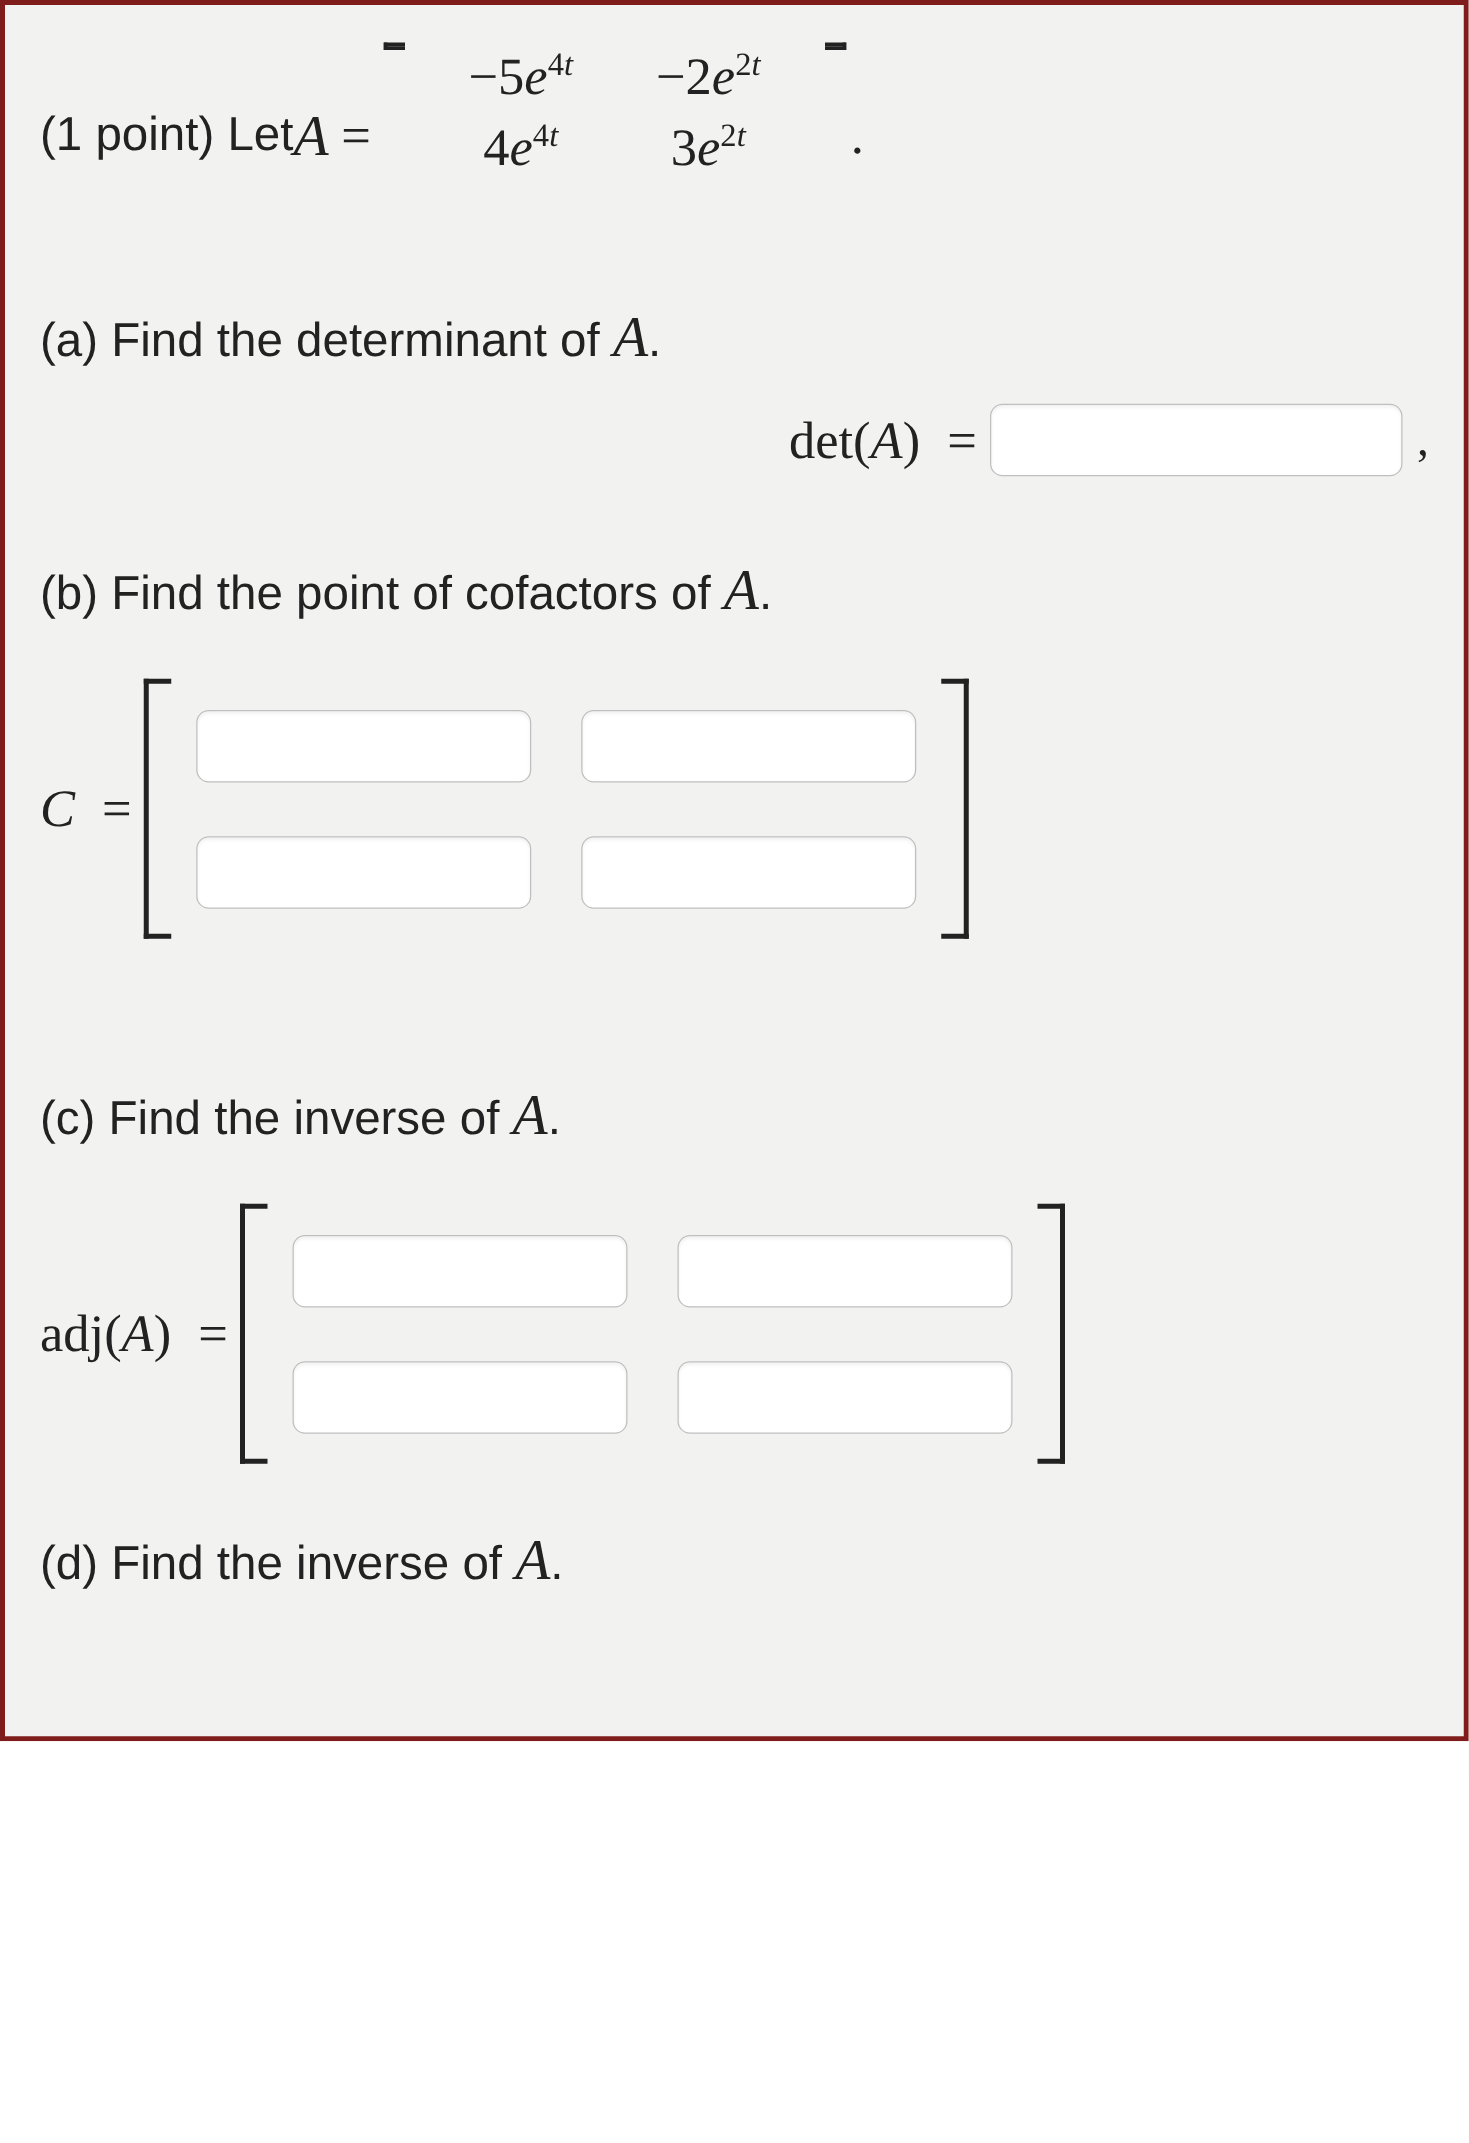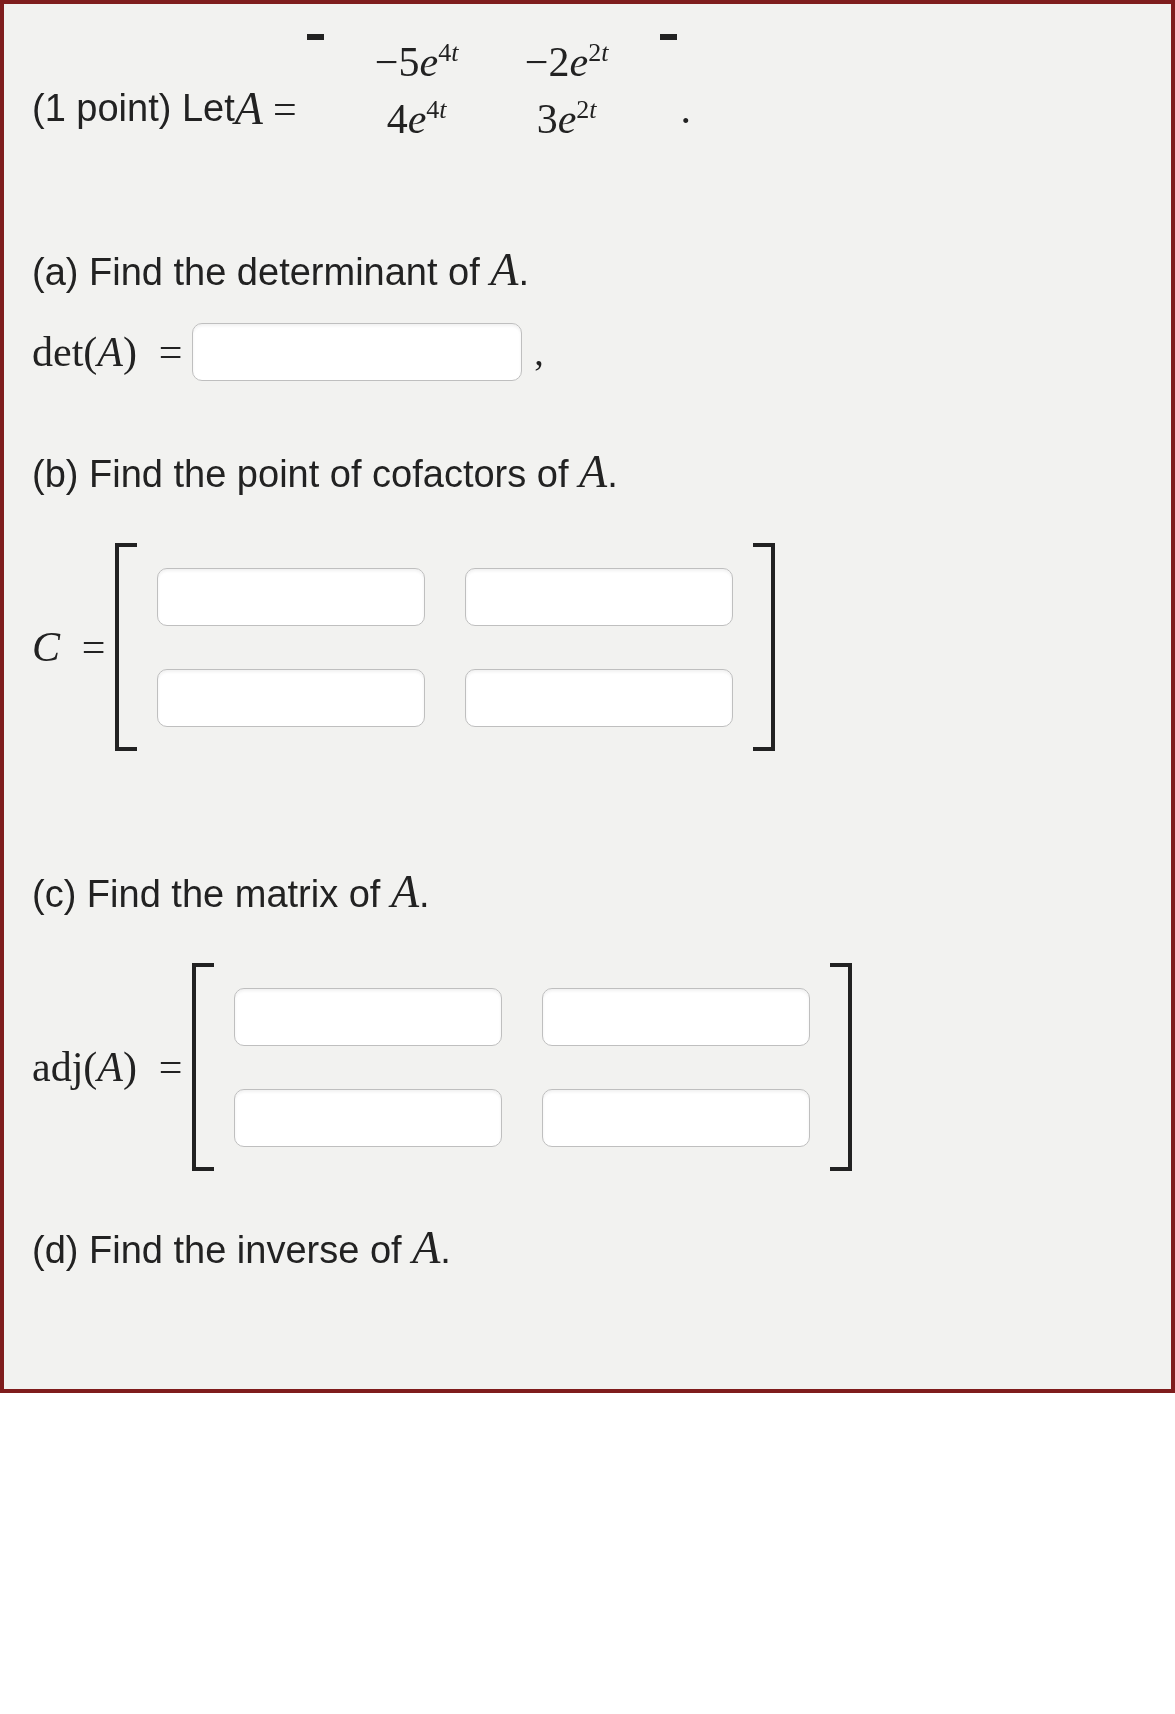--- a/index.html
+++ b/index.html
@@ -101,21 +101,21 @@
         </span>
       </span>
       <span class="br-r"></span>
     </span>
     <span class="dot">.</span>
   </div>
 
   <div class="line">
     <span>(a) Find the determinant of </span><span class="math-i" style="font-size:46px;">A</span><span>.</span>
   </div>
-  <div class="row" style="margin-top:-18px;">
+  <div class="row" style="margin-top:-18px;justify-content:flex-end;">
     <span class="lhs">
       <span class="math-r">det(</span><span class="math-i">A</span><span class="math-r">)</span>
       <span class="rel">=</span>
     </span>
     <input class="fld w-det" type="text" style="">
     <span class="comma">,</span>
   </div>
 
   <div class="sect">
     <div class="line">
@@ -138,21 +138,21 @@
             <input class="fld w-c" type="text" style="">
           </span>
         </span>
         <span class="br-r"></span>
       </span>
     </div>
   </div>
 
   <div class="sect" style="margin-top:110px;">
     <div class="line">
-      <span>(c) Find the matrix of </span><span class="math-i" style="font-size:46px;">A</span><span>.</span>
+      <span>(c) Find the inverse of </span><span class="math-i" style="font-size:46px;">A</span><span>.</span>
     </div>
     <div class="row">
       <span class="lhs">
         <span class="math-r">adj(</span><span class="math-i">A</span><span class="math-r">)</span>
         <span class="rel">=</span>
       </span>
       <span class="imx h-adj">
         <span class="br-l"></span>
         <span class="body">
           <span class="irow">

